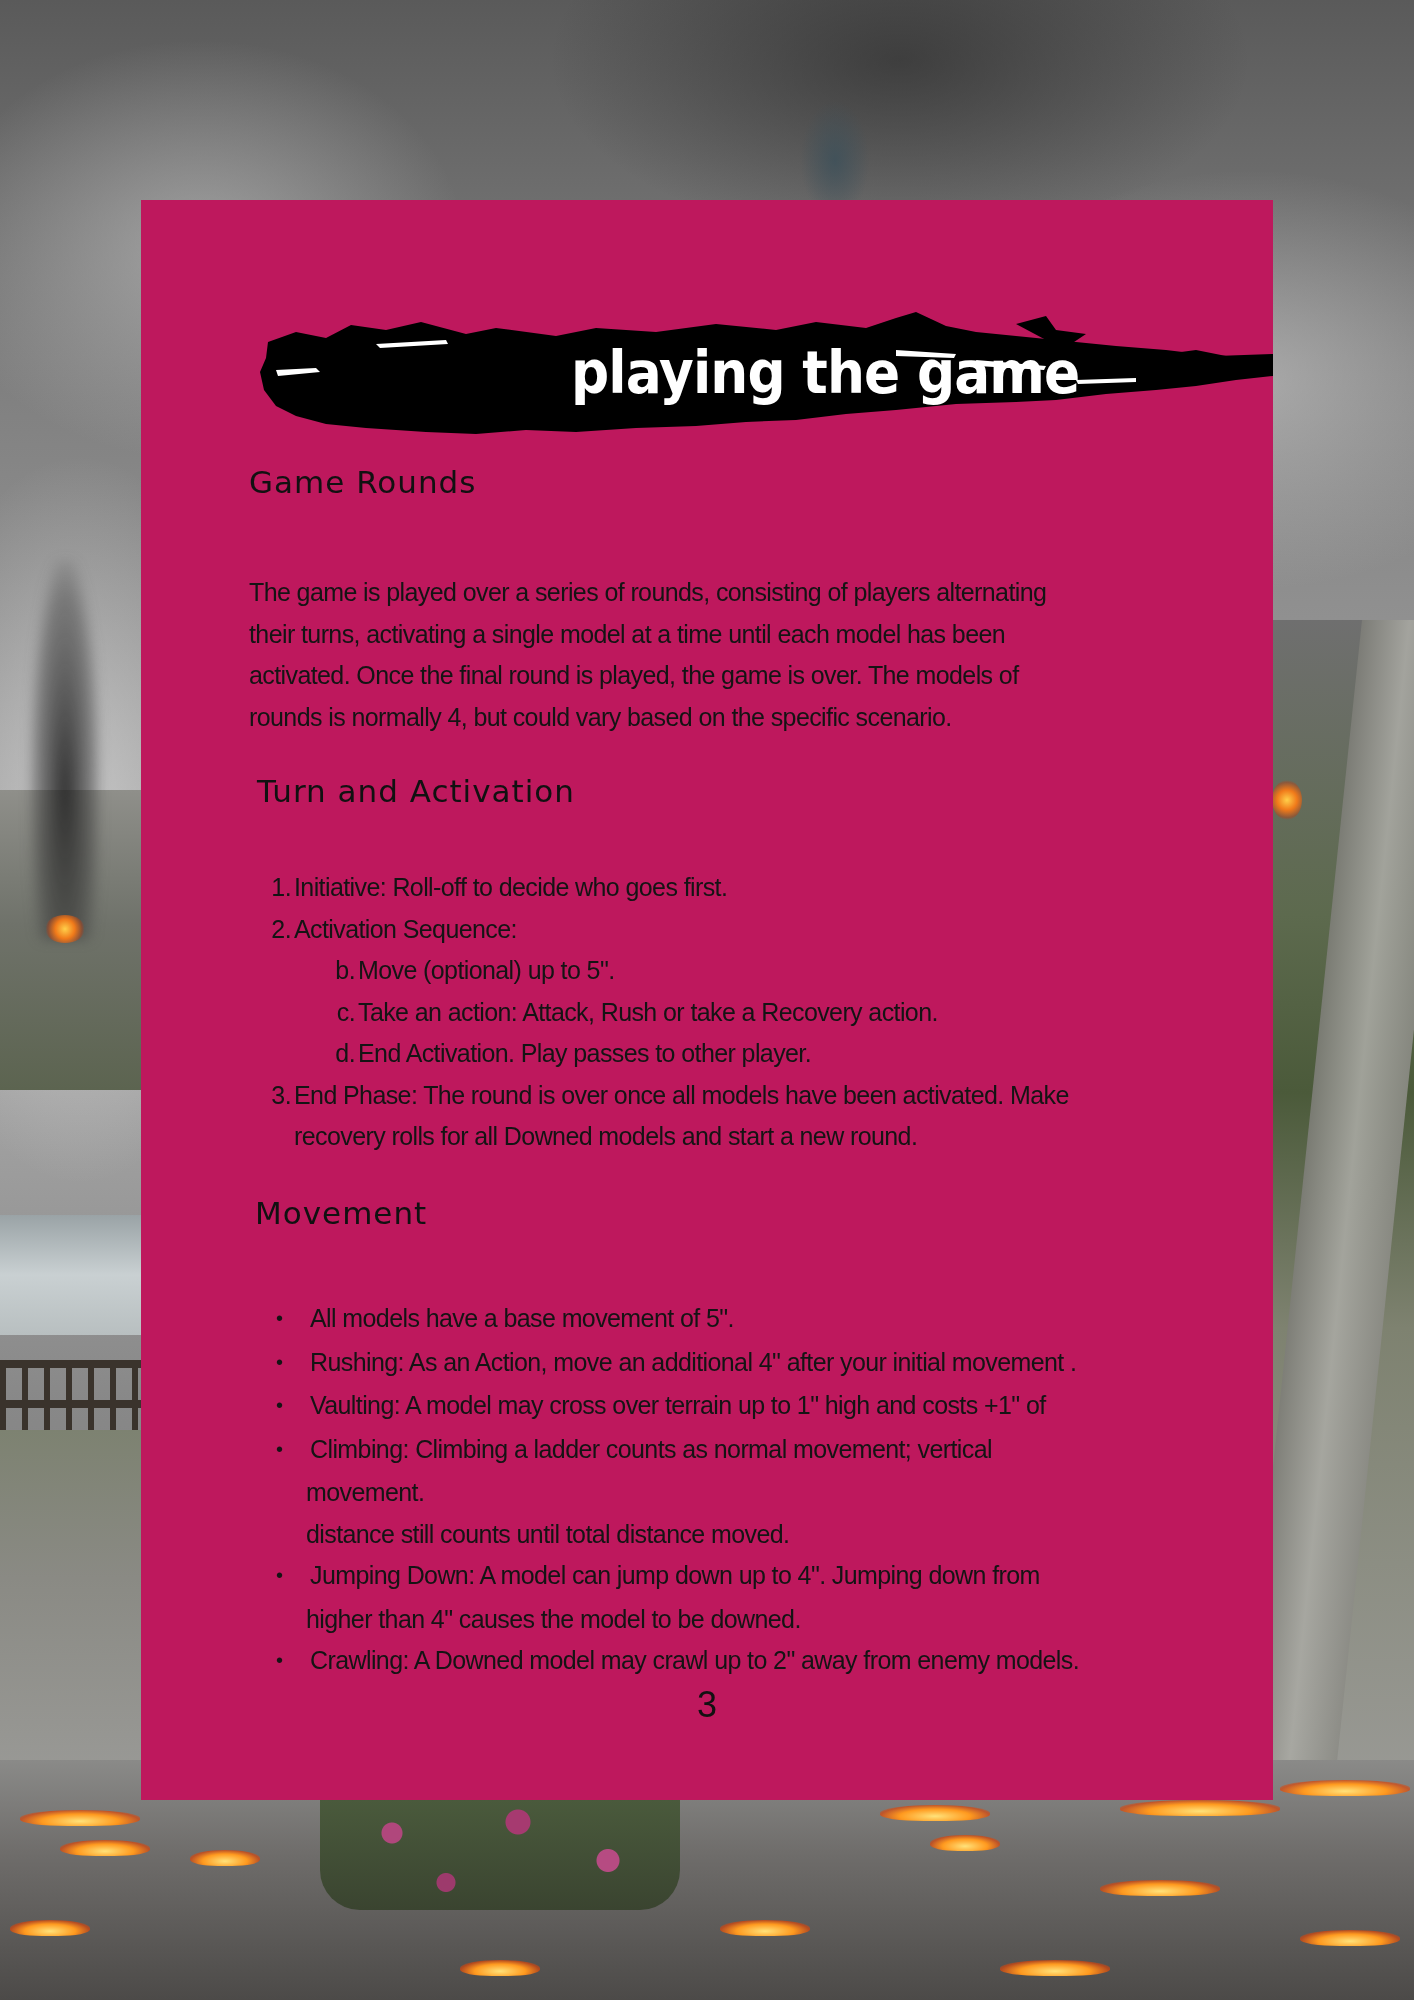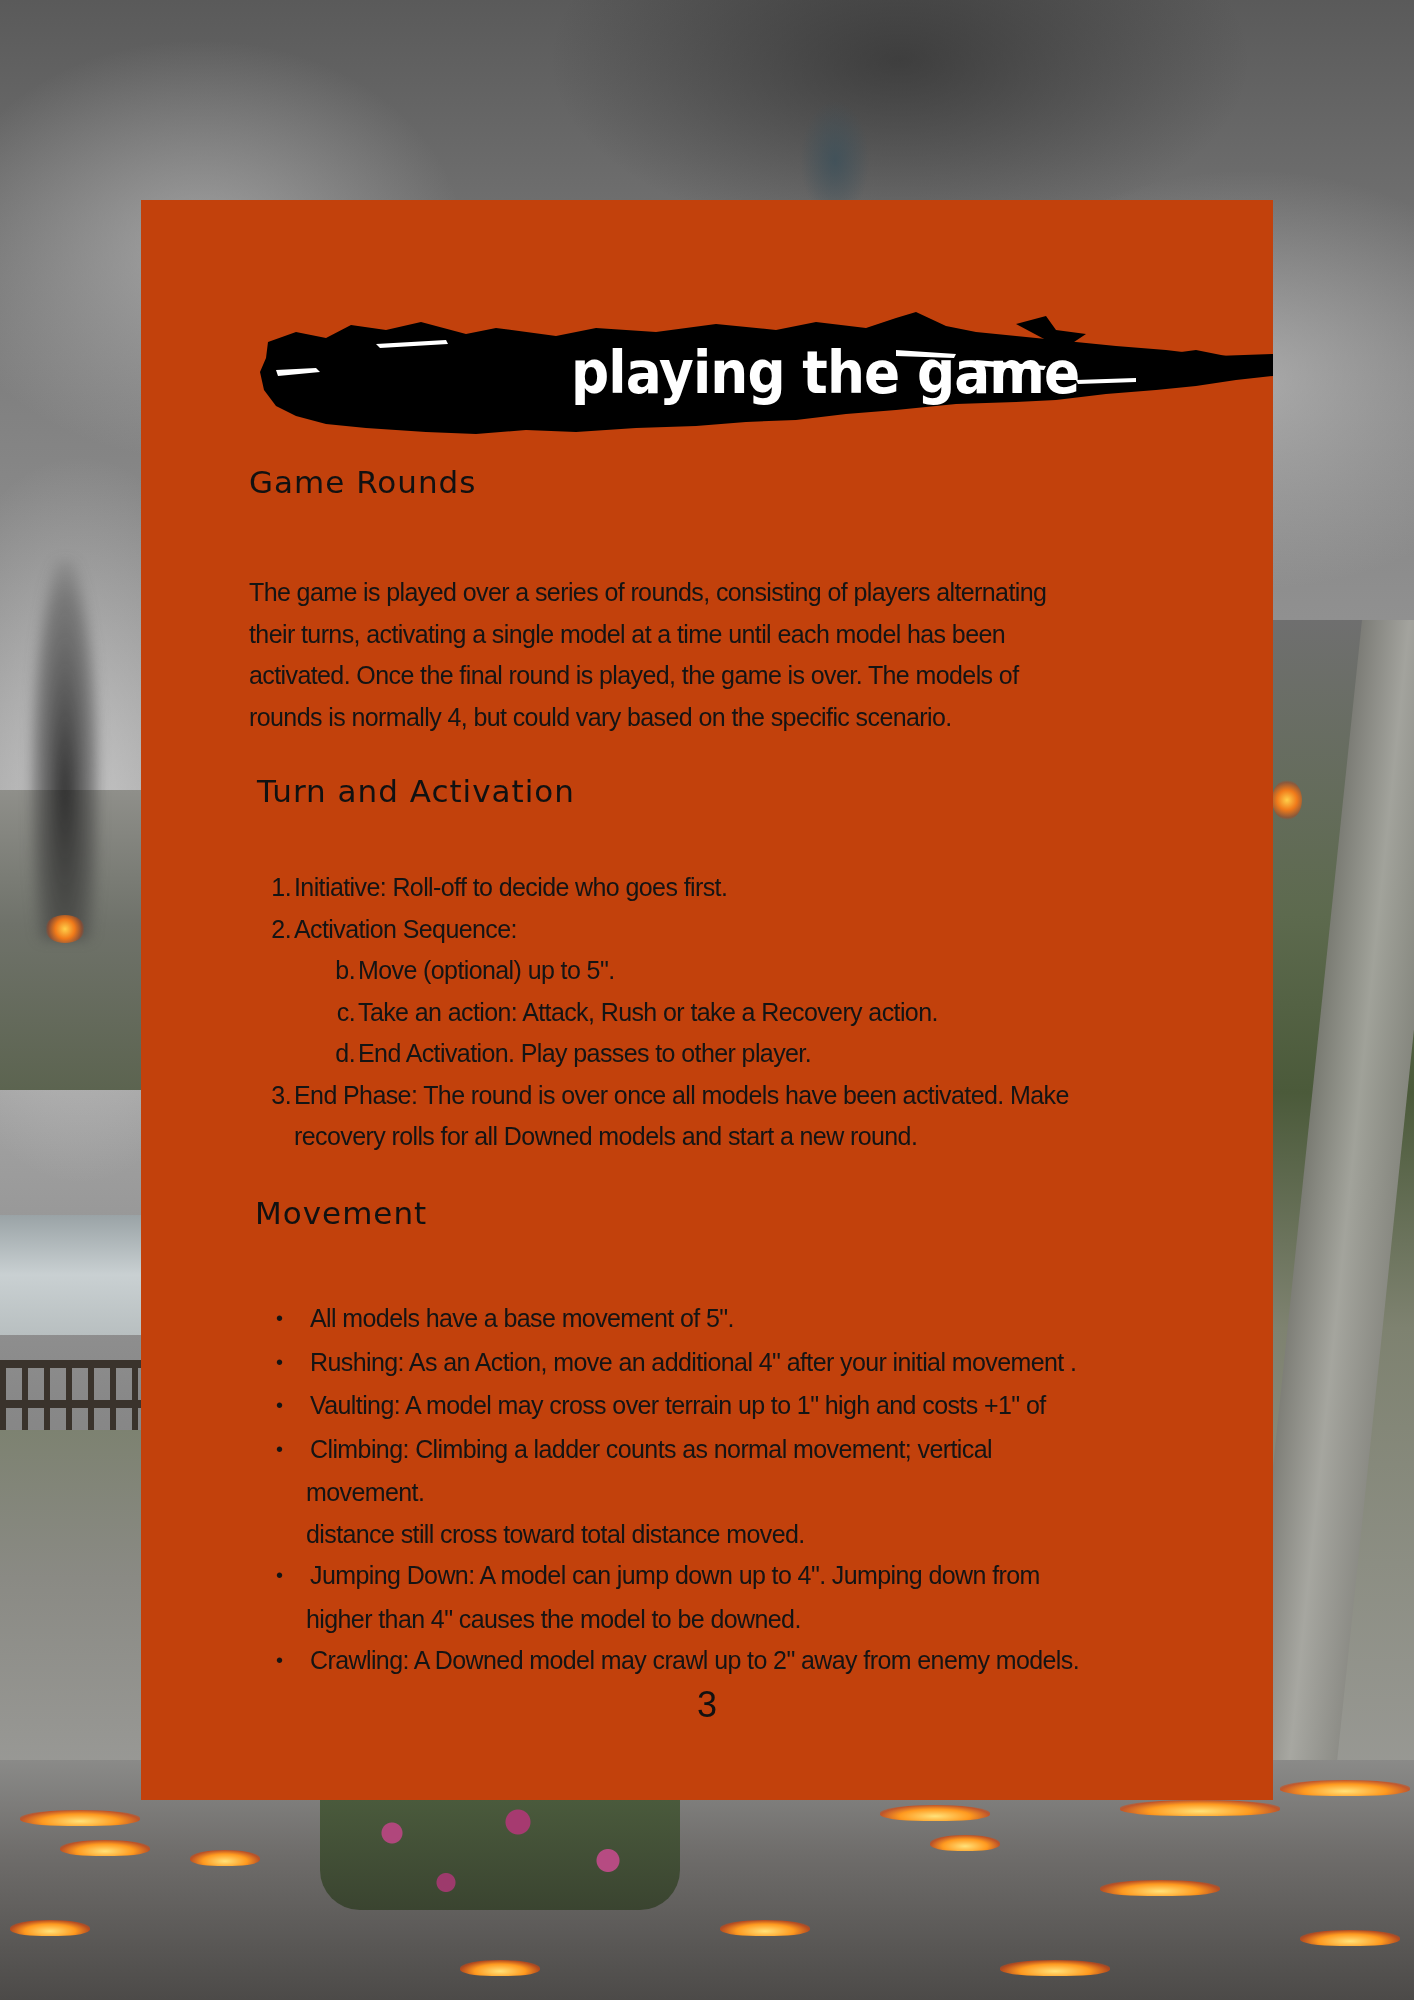--- a/index.html
+++ b/index.html
@@ -75,21 +75,21 @@
       border-radius: 0 0 40px 40px;
     }
     .bg-figure {
       position: absolute; left: 800px; top: 100px; width: 70px; height: 100px;
       background: radial-gradient(ellipse at 50% 60%, rgba(60,80,90,0.8), transparent 70%);
     }
 
     
     .page {
       position: absolute; left: 141px; top: 200px; width: 1132px; height: 1600px;
-      background: #c2410c;
+      background: #be185d;
     }
     .banner {
       position: absolute; left: 115px; top: 110px; width: 1017px; height: 150px;
     }
     .banner svg { position: absolute; inset: 0; }
     .banner-title {
       position: absolute; left: 315px; top: 34px;
       font-family: "DejaVu Sans", sans-serif; font-weight: bold;
       font-size: 58px; letter-spacing: -1px; color: #ffffff;
       transform: scaleX(0.92); transform-origin: left center;
@@ -213,21 +213,21 @@
     <div class="row">
       <span class="bullet">•</span><span>Rushing: As an Action, move an additional 4" after your initial movement .</span>
     </div>
     <div class="row">
       <span class="bullet">•</span><span>Vaulting: A model may cross over terrain up to 1" high and costs +1" of</span>
     </div>
     <div class="row">
       <span class="bullet">•</span><span>Climbing: Climbing a ladder counts as normal movement; vertical</span>
     </div>
     <div class="row cont">movement.</div>
-    <div class="row cont">distance still cross toward total distance moved.</div>
+    <div class="row cont">distance still counts until total distance moved.</div>
     <div class="row">
       <span class="bullet">•</span><span>Jumping Down: A model can jump down up to 4". Jumping down from</span>
     </div>
     <div class="row cont">higher than 4" causes the model to be downed.</div>
     <div class="row">
       <span class="bullet">•</span><span>Crawling: A Downed model may crawl up to 2" away from enemy models.</span>
     </div>
   </div>
 
   <div class="page-number">3</div>

